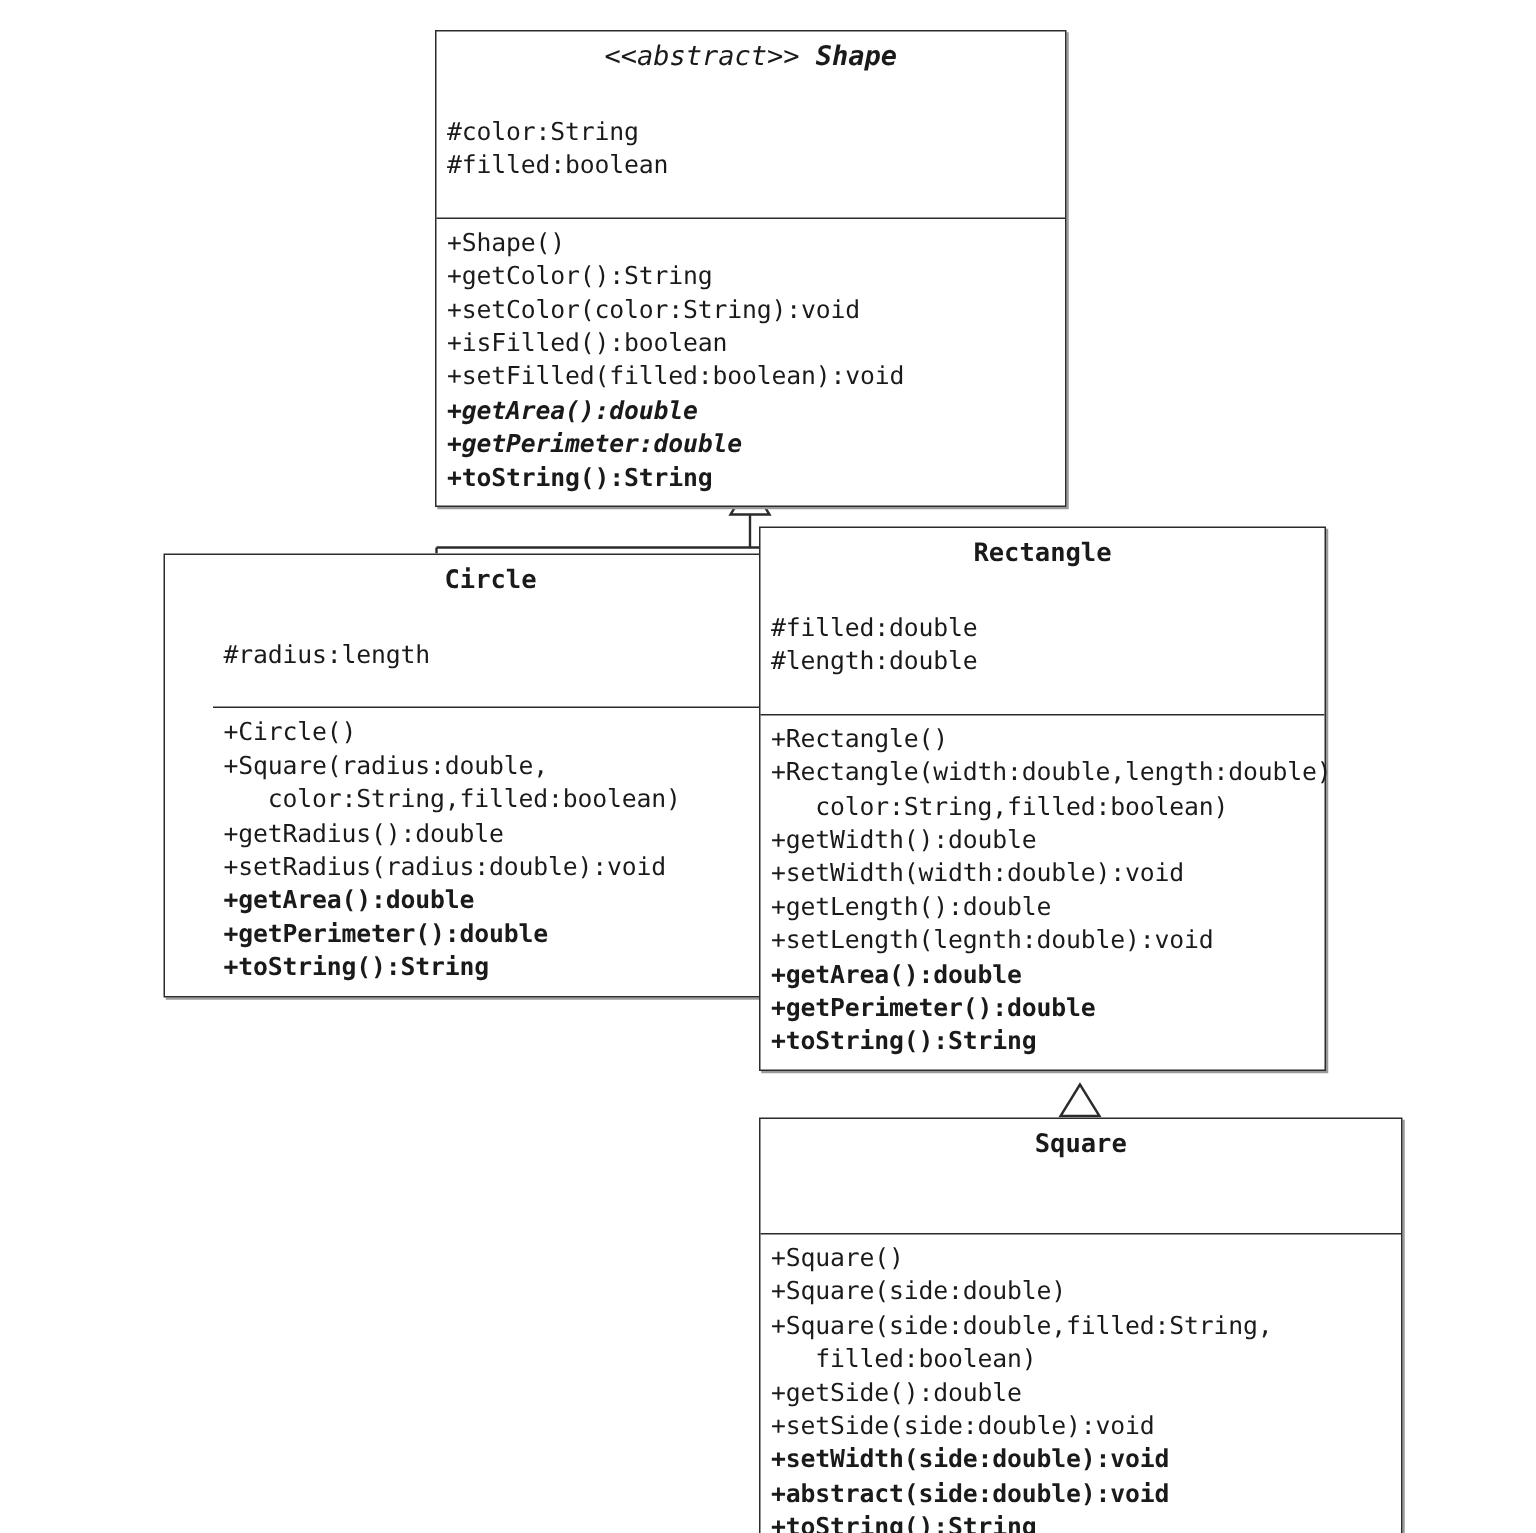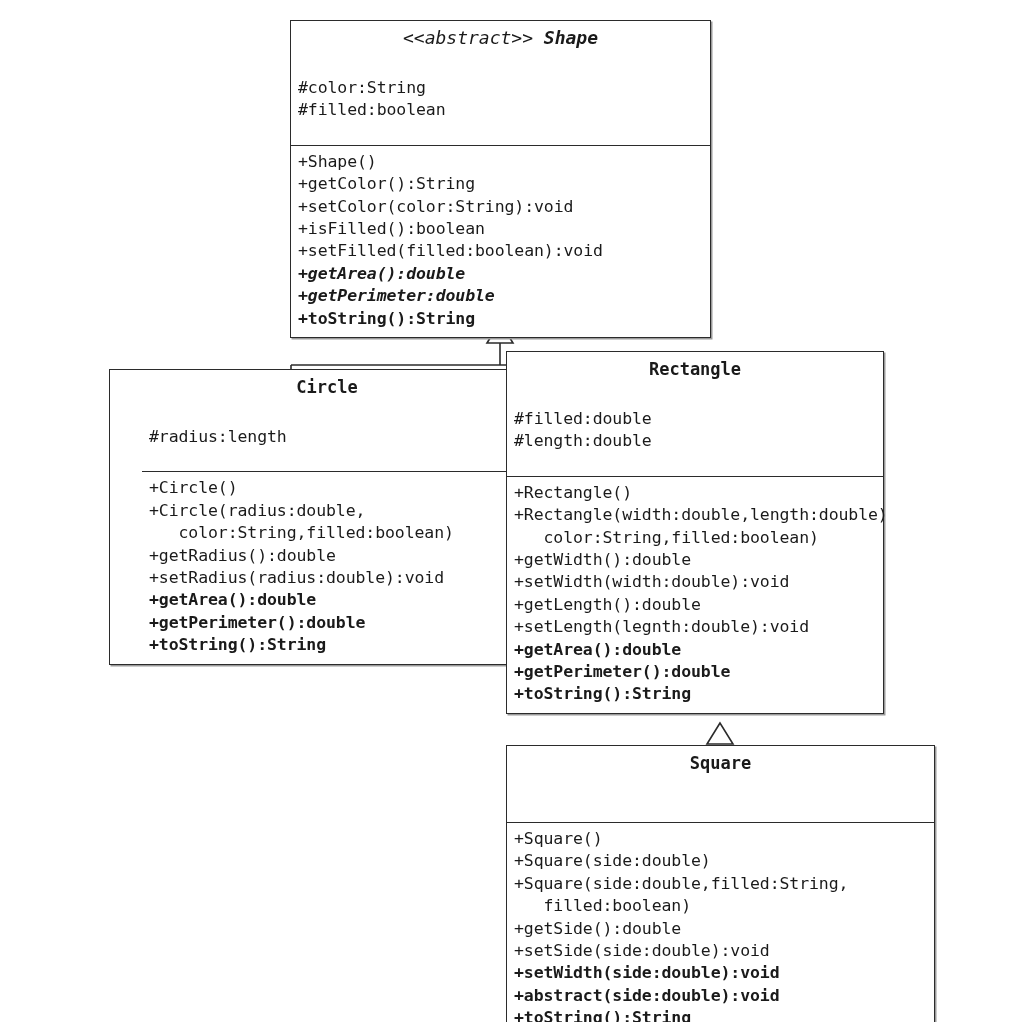--- a/index.html
+++ b/index.html
@@ -129,21 +129,21 @@
 
   <div class="uml-class" id="class-circle">
     <div class="class-title">
       <span>Circle</span>
     </div>
     <div class="compartment">
         <div class="member">#radius:length</div>
       </div>
     <div class="compartment">
         <div class="member">+Circle()</div>
-        <div class="member">+Circle(radius:double,</div>
+        <div class="member">+Square(radius:double,</div>
         <div class="member">   color:String,filled:boolean)</div>
         <div class="member">+getRadius():double</div>
         <div class="member">+setRadius(radius:double):void</div>
         <div class="member bold">+getArea():double</div>
         <div class="member bold">+getPerimeter():double</div>
         <div class="member bold">+toString():String</div>
       </div>
   </div>
 
   <div class="uml-class" id="class-rectangle">

